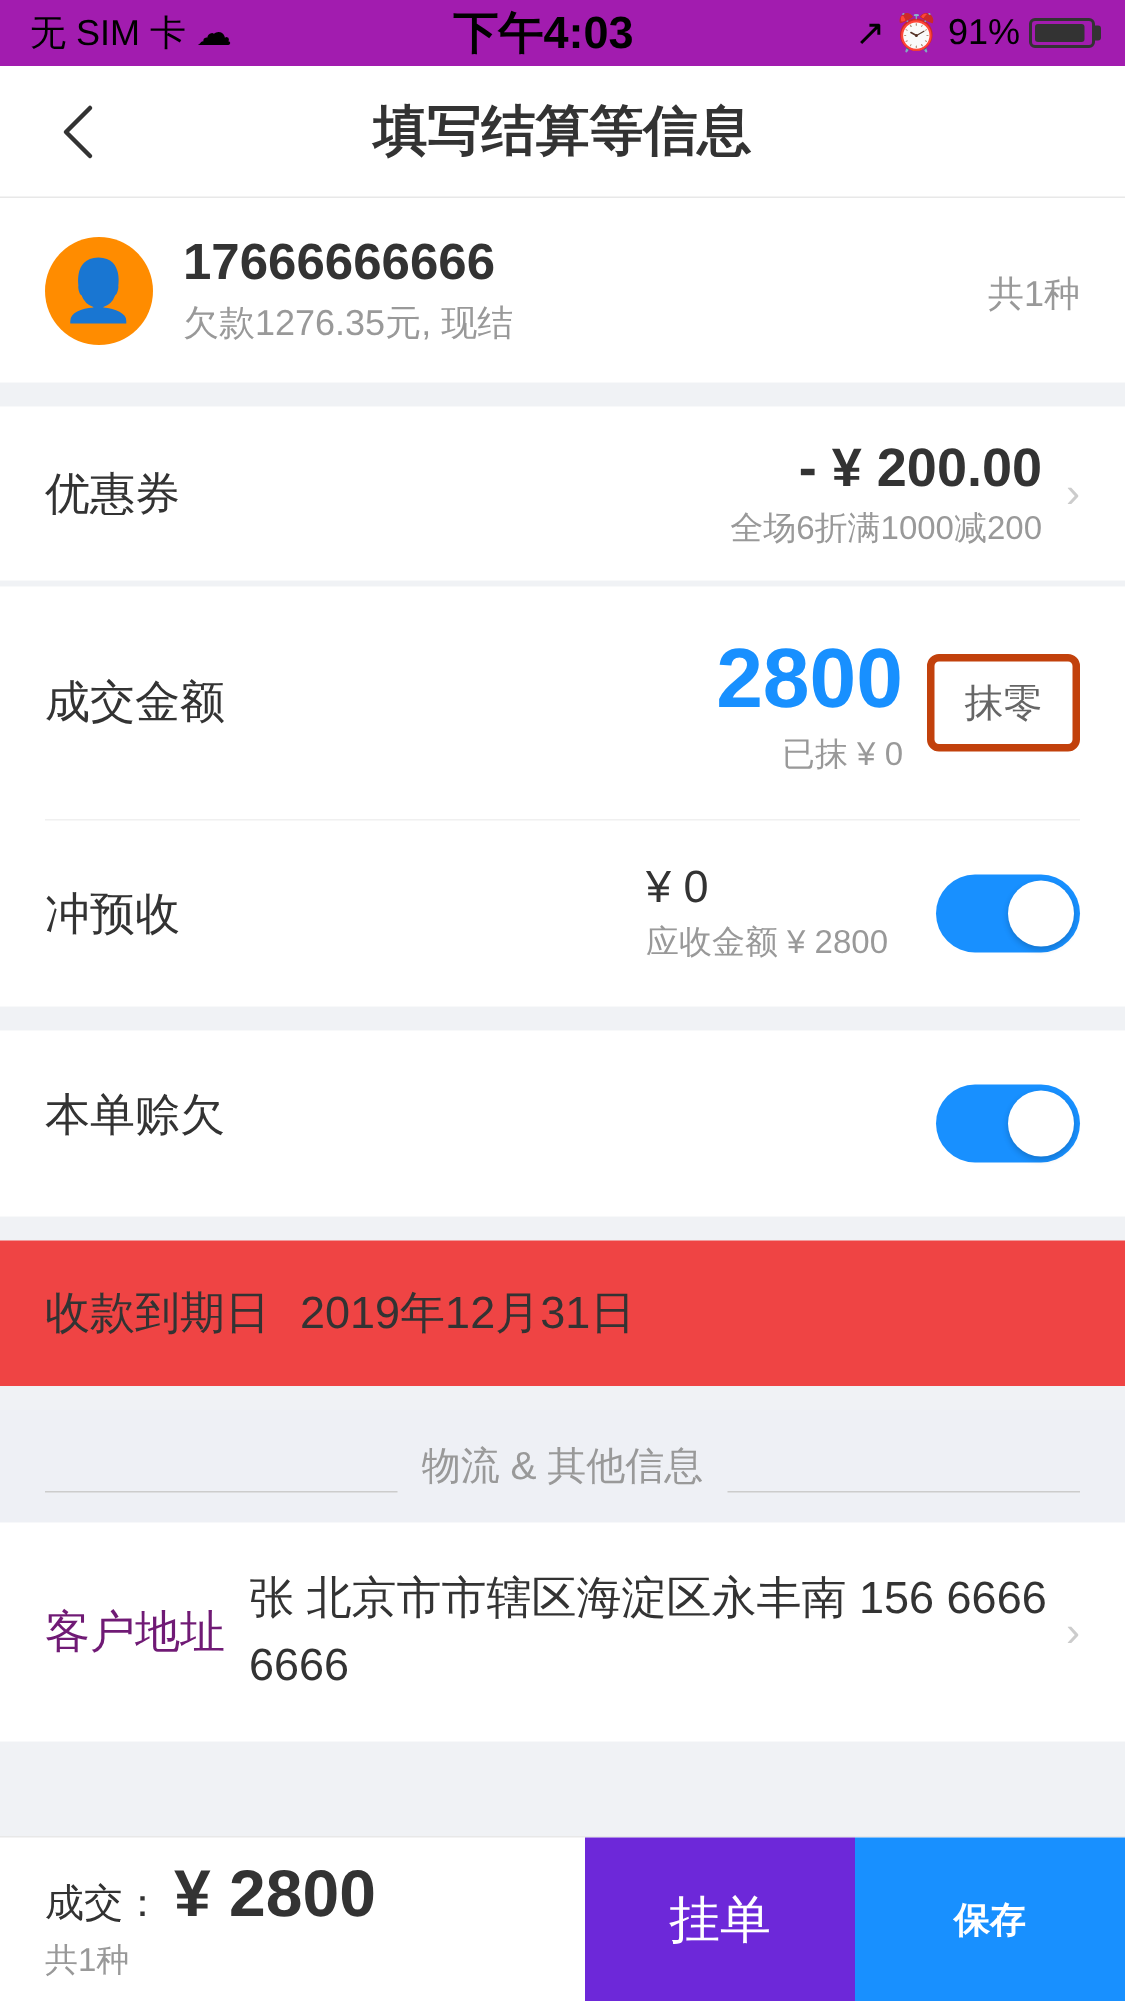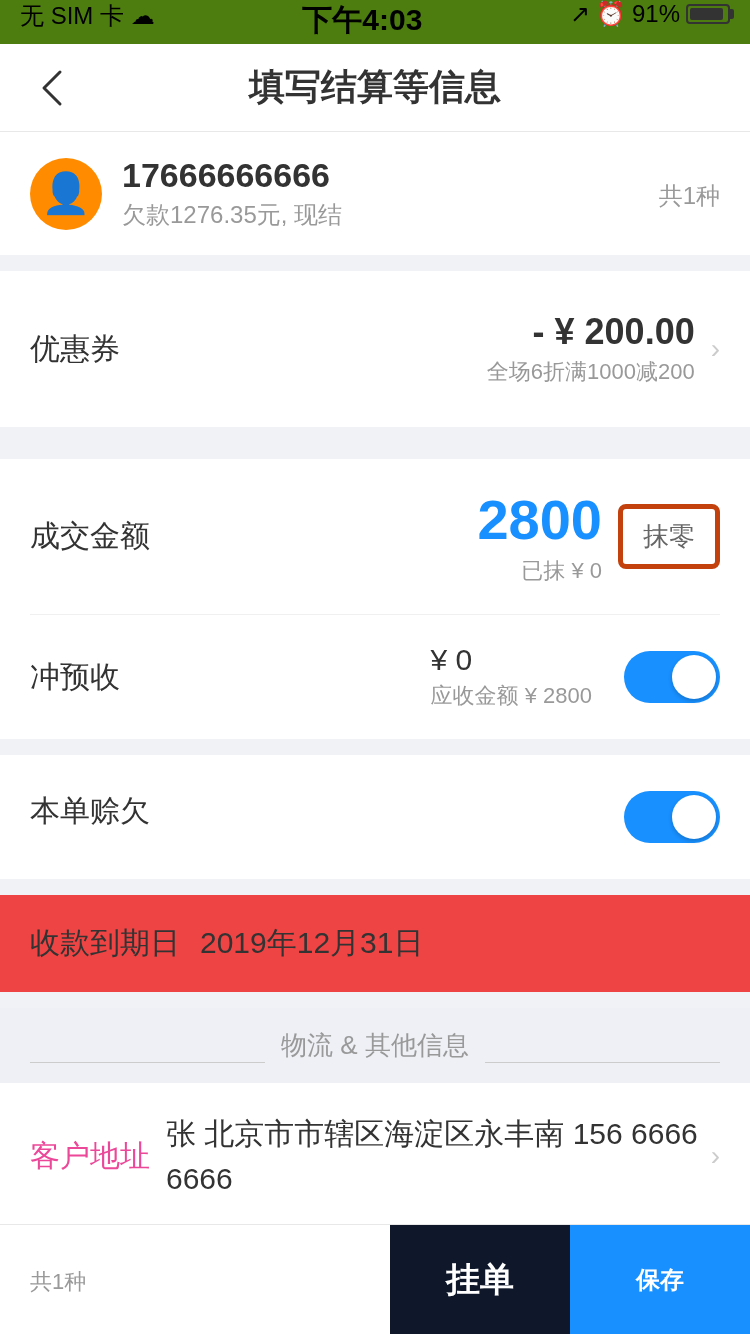--- a/index.html
+++ b/index.html
@@ -10,23 +10,23 @@
       font-family: -apple-system, "PingFang SC", "Helvetica Neue", sans-serif;
       background: #f0f2f5;
       font-size: 28px;
       position: relative;
     }
 
     
     .status-bar {
       width: 100%;
       height: 44px;
-      background: #4d7c0f;
-      display: flex;
-      align-items: flex-start;
+      background: #a21caf;
+      display: flex;
+      align-items: center;
       justify-content: space-between;
       padding: 0 20px;
       font-size: 24px;
       font-weight: 500;
       gap: 48px;
     }
     .status-left { display: flex; align-items: center; gap: 8px; }
     .status-center { font-size: 30px; font-weight: 600; }
     .status-right { display: flex; align-items: center; gap: 6px; font-size: 24px; }
     .battery-icon {
@@ -91,23 +91,23 @@
     .user-phone { font-size: 34px; font-weight: 600; color: #333; }
     .user-sub { font-size: 24px; color: #999; margin-top: 4px; }
     .user-total { text-align: right; }
     .total-amount { font-size: 32px; font-weight: 600; color: #333; }
     .total-count { font-size: 24px; color: #999; margin-top: 4px; }
 
     
     .coupon-row {
       display: flex;
       align-items: center;
-      padding: 40px 30px;
-      background: #fff;
-      margin-bottom: 32px;
+      padding: 20px 30px;
+      background: #fff;
+      margin-bottom: 4px;
     }
     .coupon-label { font-size: 30px; color: #333; }
     .coupon-right { margin-left: auto; display: flex; align-items: center; gap: 10px; }
     .coupon-amount { font-size: 36px; font-weight: 600; color: #333; }
     .coupon-desc { font-size: 22px; color: #999; text-align: right; margin-top: 4px; }
     .coupon-text-wrap { text-align: right; }
     .chevron-right { font-size: 28px; color: #ccc; margin-left: 6px; }
 
     
     .deal-section {
@@ -193,21 +193,21 @@
     .divider-text { font-size: 26px; color: #999; }
 
     
     .address-section {
       background: #fff;
       padding: 28px 30px;
       display: flex;
       align-items: center;
       margin-top: 0;
     }
-    .address-label { font-size: 30px; color: #ec4899; width: 120px; flex-shrink: 0; }
+    .address-label { font-size: 30px; color: #701a75; width: 120px; flex-shrink: 0; }
     .address-value { flex: 1; font-size: 30px; color: #333; line-height: 1.5; margin-left: 16px; }
     .address-chevron { font-size: 28px; color: #ccc; margin-left: 10px; }
 
     
     .gray-area {
       background: #f0f2f5;
       height: 200px;
     }
 
     
@@ -224,23 +224,23 @@
     .bottom-summary {
       flex: 1;
       padding: 0 30px;
     }
     .bottom-deal { font-size: 28px; color: #333; display: flex; align-items: baseline; gap: 8px; }
     .bottom-deal-label { font-size: 26px; color: #333; }
     .bottom-deal-amount { font-size: 44px; font-weight: 700; color: #333; }
     .bottom-deal-sub { font-size: 22px; color: #999; margin-top: 4px; }
     .btn-hang {
       width: 180px; height: 110px;
-      background: #0f172a;
+      background: #6d28d9;
       display: flex; align-items: center; justify-content: center;
-      font-size: 34px; font-weight: 700; color: #fff;
+      font-size: 34px; font-weight: 400; color: #fff;
       cursor: pointer;
     }
     .btn-save {
       width: 180px; height: 110px;
       background: #1890ff;
       display: flex; align-items: center; justify-content: center;
       font-size: 24px; font-weight: 600; color: #fff;
       cursor: pointer;
     }
   </style>
@@ -354,17 +354,21 @@
     <div class="address-value">张 北京市市辖区海淀区永丰南 156 6666 6666</div>
     <span class="address-chevron">›</span>
   </div>
 
   <div class="gray-area"></div>
 
 </div>
 
 <div class="bottom-bar">
   <div class="bottom-summary">
+    <div class="bottom-deal">
+      <span class="bottom-deal-label">成交：</span>
+      <span class="bottom-deal-amount">¥ 2800</span>
+    </div>
     <div class="bottom-deal-sub">共1种</div>
   </div>
   <div class="btn-hang">挂单</div>
   <div class="btn-save">保存</div>
 </div>
 
 </body></html>

